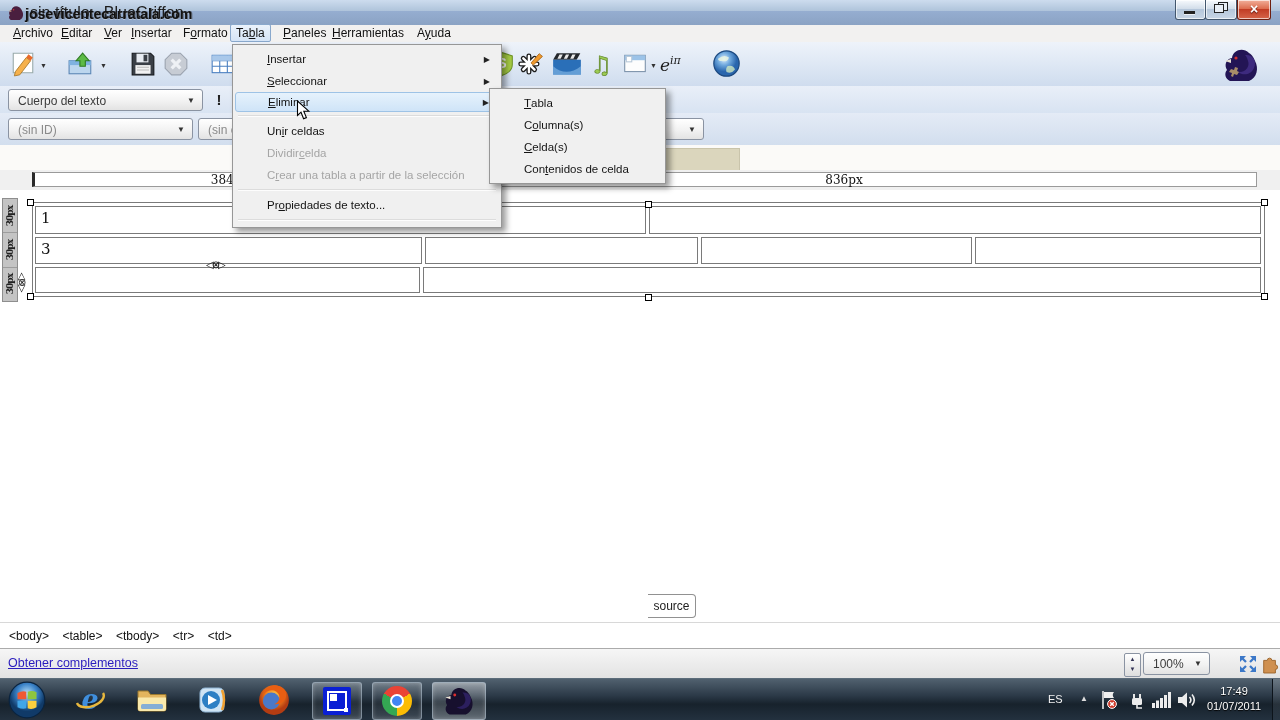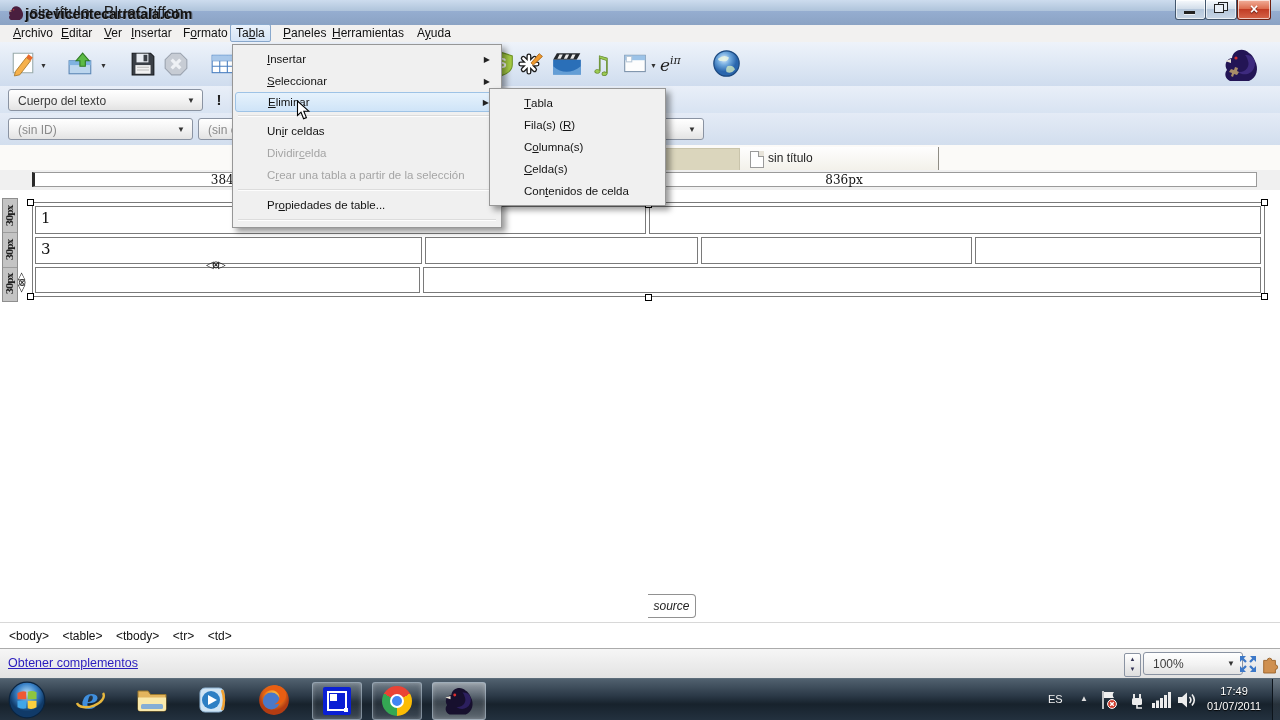--- a/index.html
+++ b/index.html
@@ -81,33 +81,33 @@
   .trow{position:absolute;left:2px;right:3px;display:flex;gap:3px;}
   .tcell{border:1px solid #7a7a7a;background:#fff;box-sizing:border-box;
     font-family:"DejaVu Serif",serif;font-size:15px;color:#111;padding:2px 0 0 5px;}
   .handle{position:absolute;width:7px;height:7px;background:#fff;border:1px solid #000;box-sizing:border-box;}
   .marker{position:absolute;font-size:10px;color:#111;letter-spacing:-2px;white-space:nowrap;}
 
   
   .toggle{position:absolute;top:404px;height:22px;font-size:12px;color:#222;line-height:22px;text-align:center;}
   .tg-wys{left:585px;width:62px;background:linear-gradient(#d9d9d9,#cccccc);border:1px solid #919191;
     border-radius:4px 0 0 4px;box-shadow:inset 0 1px 2px rgba(0,0,0,.25);margin-top:32px;}
-  .tg-src{left:648px;width:47px;background:#fff;border:1px solid #919191;border-left:none;border-radius:0 4px 4px 0;font-style:italic;}
+  .tg-src{left:648px;width:47px;background:#fff;border:1px solid #919191;border-left:none;border-radius:0 4px 4px 0;}
 
   
   .statusbar{left:0;top:622px;width:1280px;height:26px;background:#fff;border-top:1px solid #d8d8d8;}
   .stag{position:relative;display:inline-block;margin:6px 0 12px 9px;font-size:12px;color:#111;}
 
   
   .addonsbar{left:0;top:648px;width:1280px;height:30px;
     background:linear-gradient(#f6f6f6,#e2e2e2);border-top:1px solid #ababab;}
   .getaddons{position:absolute;left:8px;top:7px;font-size:12.5px;color:#2a1cbe;text-decoration:underline;}
   .spinner{position:absolute;left:1124px;top:4px;width:15px;height:22px;border:1px solid #8a93a2;border-radius:2px;
     background:linear-gradient(#fff,#ddd);font-size:6px;color:#335;text-align:center;line-height:10px;}
-  .zoomcombo{position:absolute;left:1143px;top:3px;width:100px;height:23px;}
+  .zoomcombo{position:absolute;left:1143px;top:3px;width:67px;height:23px;}
   .expand-ico{position:absolute;left:1238px;top:5px;width:20px;height:20px;}
   .puzzle-ico{position:absolute;left:1261px;top:5px;width:18px;height:20px;}
 
   
   .taskbar{left:0;top:678px;width:1280px;height:42px;
     background:linear-gradient(#51616f,#2b3947 40%,#17222c 60%,#243240);border-top:1px solid #5c6c7a;}
   .tbtn{position:absolute;top:3px;width:48px;height:36px;border-radius:3px;display:flex;align-items:center;justify-content:center;}
   .tbtn.framed{border:1px solid rgba(190,205,220,.55);background:linear-gradient(rgba(255,255,255,.22),rgba(255,255,255,.06) 50%,rgba(255,255,255,.12));box-shadow:inset 0 0 4px rgba(255,255,255,.25);}
   .tbtn.active{background:linear-gradient(rgba(255,255,255,.42),rgba(255,255,255,.15) 50%,rgba(255,255,255,.28));}
   .tray{position:absolute;top:0;height:42px;font-size:11px;color:#f2f2f2;}
@@ -263,24 +263,20 @@
     <div class="combo" style="left:198px;top:5px;width:232px;color:#8a8a8a">
       <span>(sin clase)</span><span class="arrow">▼</span>
     </div>
     <div class="combo" style="left:436px;top:5px;width:268px">
       <span class="arrow">▼</span>
     </div>
   </div>
 
   <div class="abs tabbar">
     <div class="tab-beige"></div>
-    <div class="tab">
-      <span class="docico"></span>
-      <span class="tab-label">sin título</span>
-    </div>
   </div>
 
   <div class="abs ruler">
     <div class="rseg" style="left:32px;width:393px">384px</div>
     <div class="rseg" style="left:429px;width:828px">836px</div>
   </div>
 
   <div class="abs doc">
     <div class="vruler">
       <div class="vseg">
@@ -490,37 +486,32 @@
     </div>
     <div class="mi dis">
       <span>C</span>
         <span class="k">r</span>
         <span>ear una tabla a partir de la selección</span>
     </div>
     <div class="msep"></div>
     <div class="mi">
       <span>Pr</span>
         <span class="k">o</span>
-        <span>piedades de table...</span>
+        <span>piedades de texto...</span>
     </div>
     <div class="msep"></div>
   </div>
 
   <div class="popup" style="left:489px;top:88px;width:171px">
     <div class="mi">
       <span></span>
         <span class="k">T</span>
         <span>abla</span>
     </div>
     <div class="mi">
-      <span>Fila(s) (</span>
-        <span class="k">R</span>
-        <span>)</span>
-    </div>
-    <div class="mi">
       <span>C</span>
         <span class="k">o</span>
         <span>lumna(s)</span>
     </div>
     <div class="mi">
       <span></span>
         <span class="k">C</span>
         <span>elda(s)</span>
     </div>
     <div class="mi">

